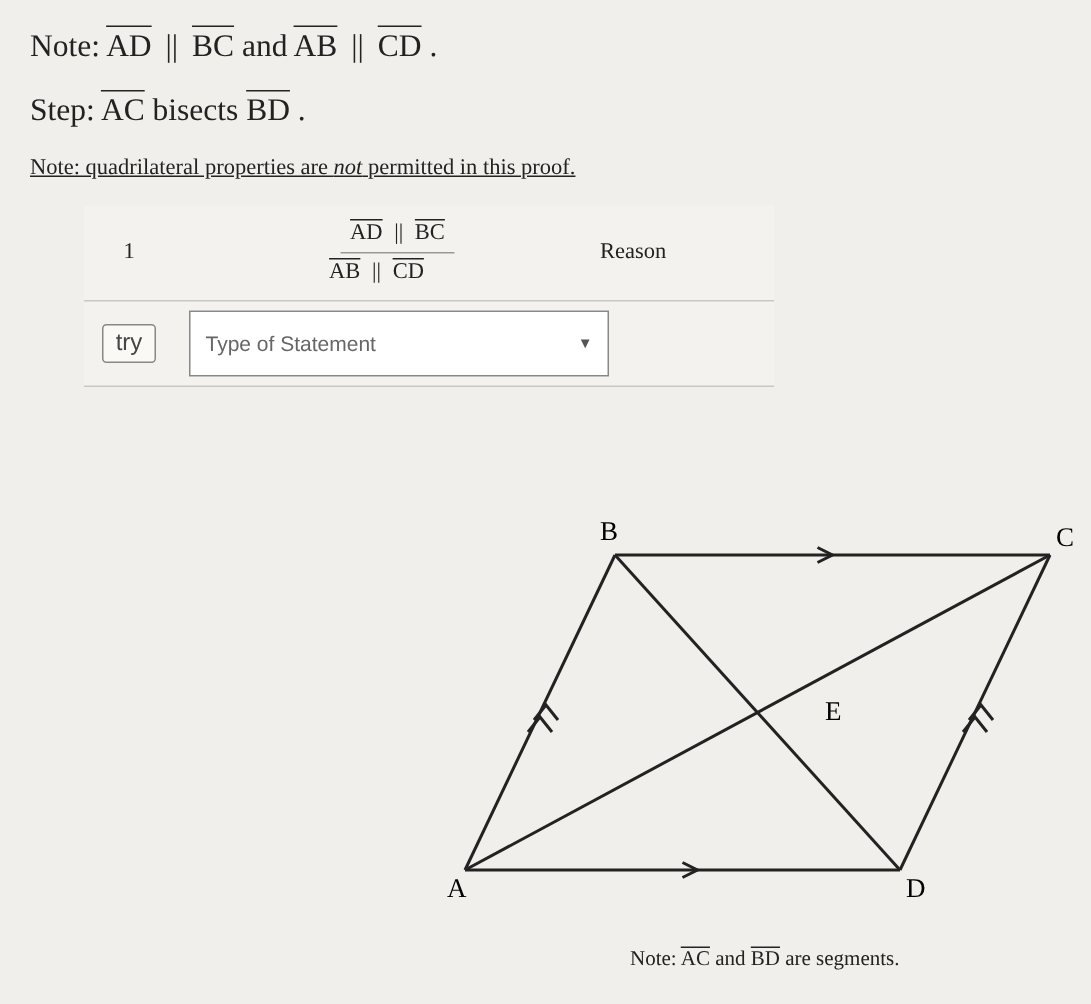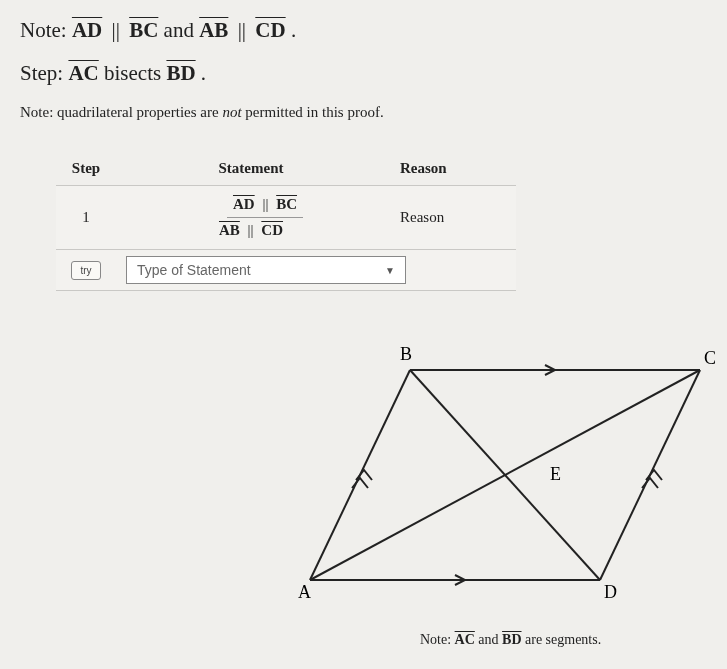--- a/index.html
+++ b/index.html
@@ -11,27 +11,27 @@
     color: #222;
     padding: 18px 20px;
     position: relative;
   }
   .given-line, .prove-line {
     font-size: 21px;
     margin-bottom: 18px;
   }
   .note-line {
     font-size: 15px;
-    margin-bottom: 31px;
+    margin-bottom: 16px;
+    text-decoration: underline;
   }
   .note-line em { font-style: italic; }
   .overline {
     text-decoration: overline;
     text-decoration-thickness: 1px;
-    font-weight: bold;
   }
   .parallel { padding: 0 4px; }
   
   .proof-table {
     margin-left: 36px;
     border-collapse: collapse;
     font-size: 15px;
   }
   .proof-table th {
     text-align: left;
@@ -55,31 +55,31 @@
   }
   .frac-stack .top { border-bottom: 1px solid #999; padding: 2px 6px; margin-left: 28px; }
   .frac-stack .bot { padding: 2px 6px; }
   .try-row td { padding: 6px 10px; }
   .try-btn {
     display: inline-block;
     border: 1px solid #888;
     border-radius: 3px;
     background: #faf9f6;
     padding: 3px 8px;
-    font-size: 10px;
+    font-size: 16px;
     color: #444;
     font-family: Arial, sans-serif;
   }
   .type-select {
     display: flex;
     align-items: center;
     justify-content: space-between;
     border: 1px solid #888;
     background: #fff;
-    height: 28px;
+    height: 44px;
     padding: 0 10px;
     font-size: 14px;
     color: #666;
     width: 280px;
     font-family: Arial, sans-serif;
   }
   .type-select .caret { font-size: 10px; color: #555; }
   
   .diagram-wrap {
     position: absolute;
@@ -120,25 +120,20 @@
 </div>
 
 <div class="note-line">
   <span>Note: quadrilateral properties are </span>
   <em>not</em>
   <span> permitted in this proof.</span>
 </div>
 
 <table class="proof-table">
   <tbody>
-      <tr>
-    <th class="step-col">Step</th>
-    <th class="stmt-col">Statement</th>
-    <th class="reason-col">Reason</th>
-  </tr>
   <tr>
     <td class="step-col">1</td>
     <td class="stmt-col">
       <div class="frac-stack">
         <div class="top">
           <span class="overline">AD</span>
           <span class="parallel">||</span>
           <span class="overline">BC</span>
         </div>
         <div class="bot">

